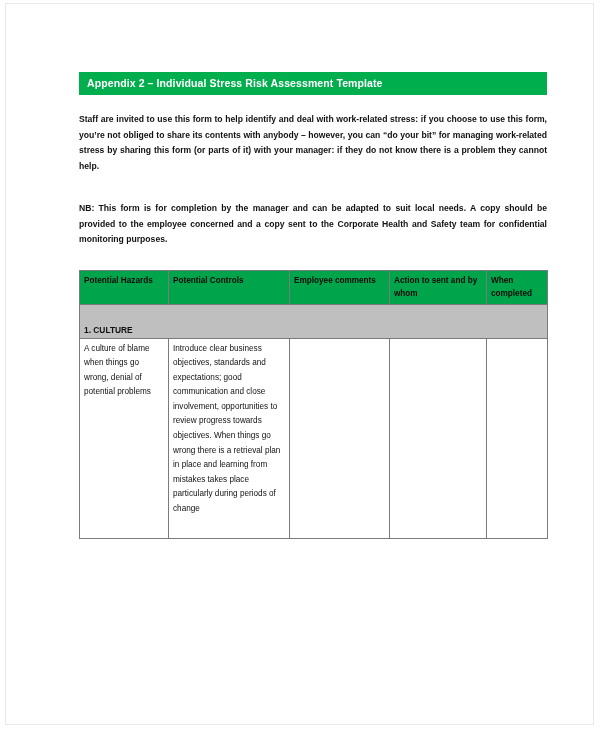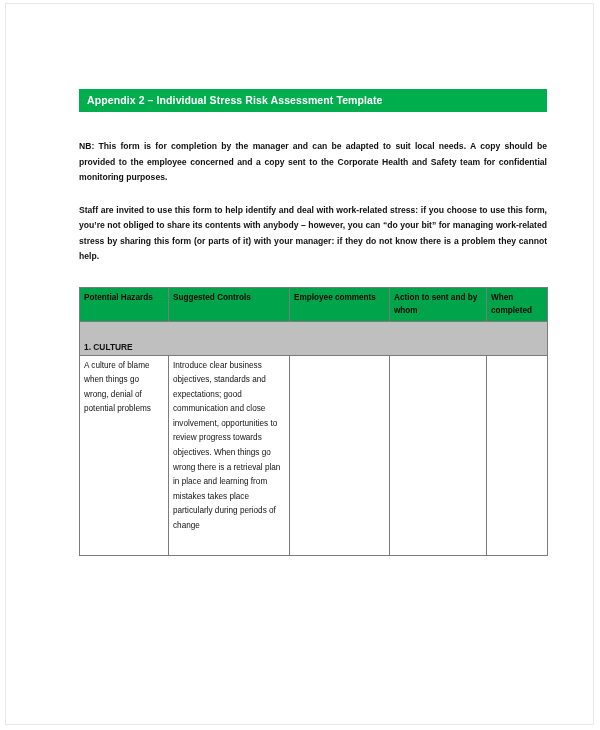--- a/index.html
+++ b/index.html
@@ -21,21 +21,21 @@
     width: 589px;
     height: 722px;
     background: #ffffff;
     border: 1px solid #e8e8e8;
     box-sizing: border-box;
   }
 
   .doc-body {
     position: absolute;
     left: 73px;
-    top: 85px;
+    top: 68px;
     width: 468px;
   }
 
   
   .title-banner {
     background: #00AE4D;
     height: 23px;
     line-height: 23px;
     padding: 0 0 0 8px;
     box-sizing: border-box;
@@ -105,36 +105,36 @@
   .r3 td { height: 102px; }
 </style>
 </head>
 <body>
 
 <div class="page">
   <div class="doc-body">
 
     <div class="title-banner">Appendix 2 – Individual Stress Risk Assessment Template</div>
 
+    <p class="para para-2">Staff are invited to use this form to help identify and deal with work-related stress: if you choose to use this form, you’re not obliged to share its contents with anybody – however, you can “do your bit” for managing work-related stress by sharing this form (or parts of it) with your manager: if they do not know there is a problem they cannot help.</p>
+
     <p class="para para-1">NB: This form is for completion by the manager and can be adapted to suit local needs.  A copy should be provided to the employee concerned and a copy sent to the Corporate Health and Safety team for confidential monitoring purposes.</p>
-
-    <p class="para para-2">Staff are invited to use this form to help identify and deal with work-related stress: if you choose to use this form, you’re not obliged to share its contents with anybody – however, you can “do your bit” for managing work-related stress by sharing this form (or parts of it) with your manager: if they do not know there is a problem they cannot help.</p>
 
     <table class="risk-table">
       <colgroup>
         <col class="c1">
           <col class="c2">
           <col class="c3">
           <col class="c4">
           <col class="c5">
       </colgroup>
       <thead>
         <tr>
           <th>Potential Hazards</th>
-          <th>Suggested Controls</th>
+          <th>Potential Controls</th>
           <th>Employee comments</th>
           <th>Action to sent and by whom</th>
           <th>When completed</th>
         </tr>
       </thead>
       <tbody>
         <tr class="section-row">
           <td colspan="5">1. CULTURE</td>
         </tr>
 

